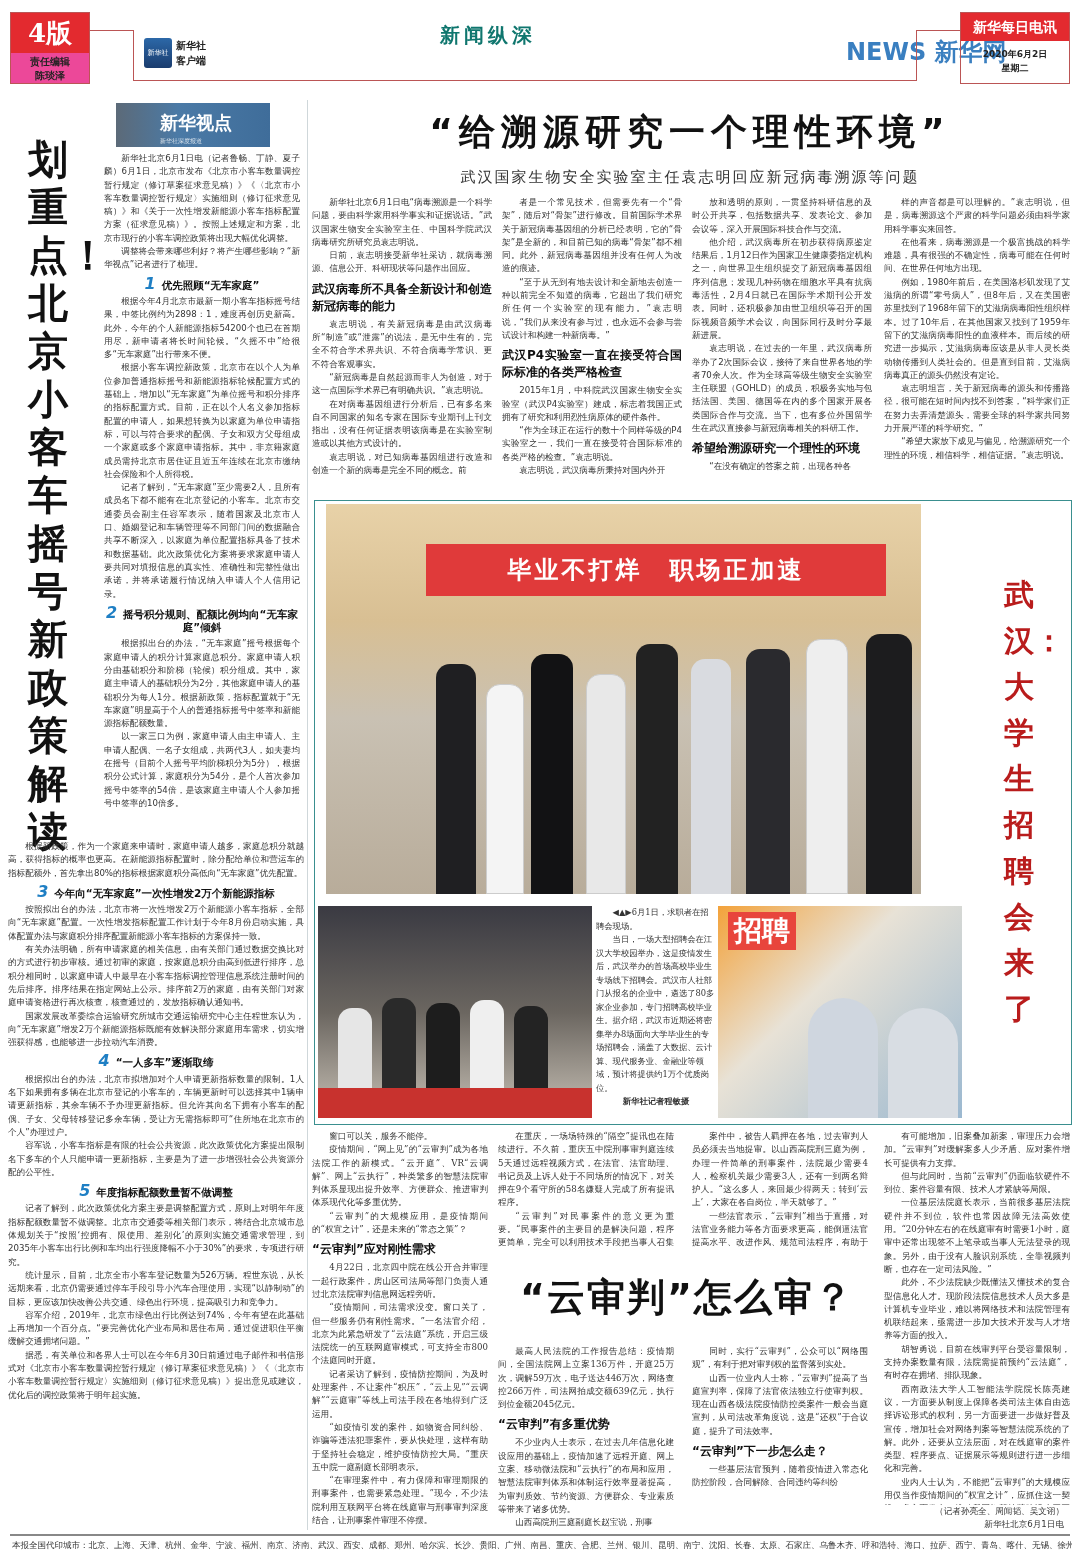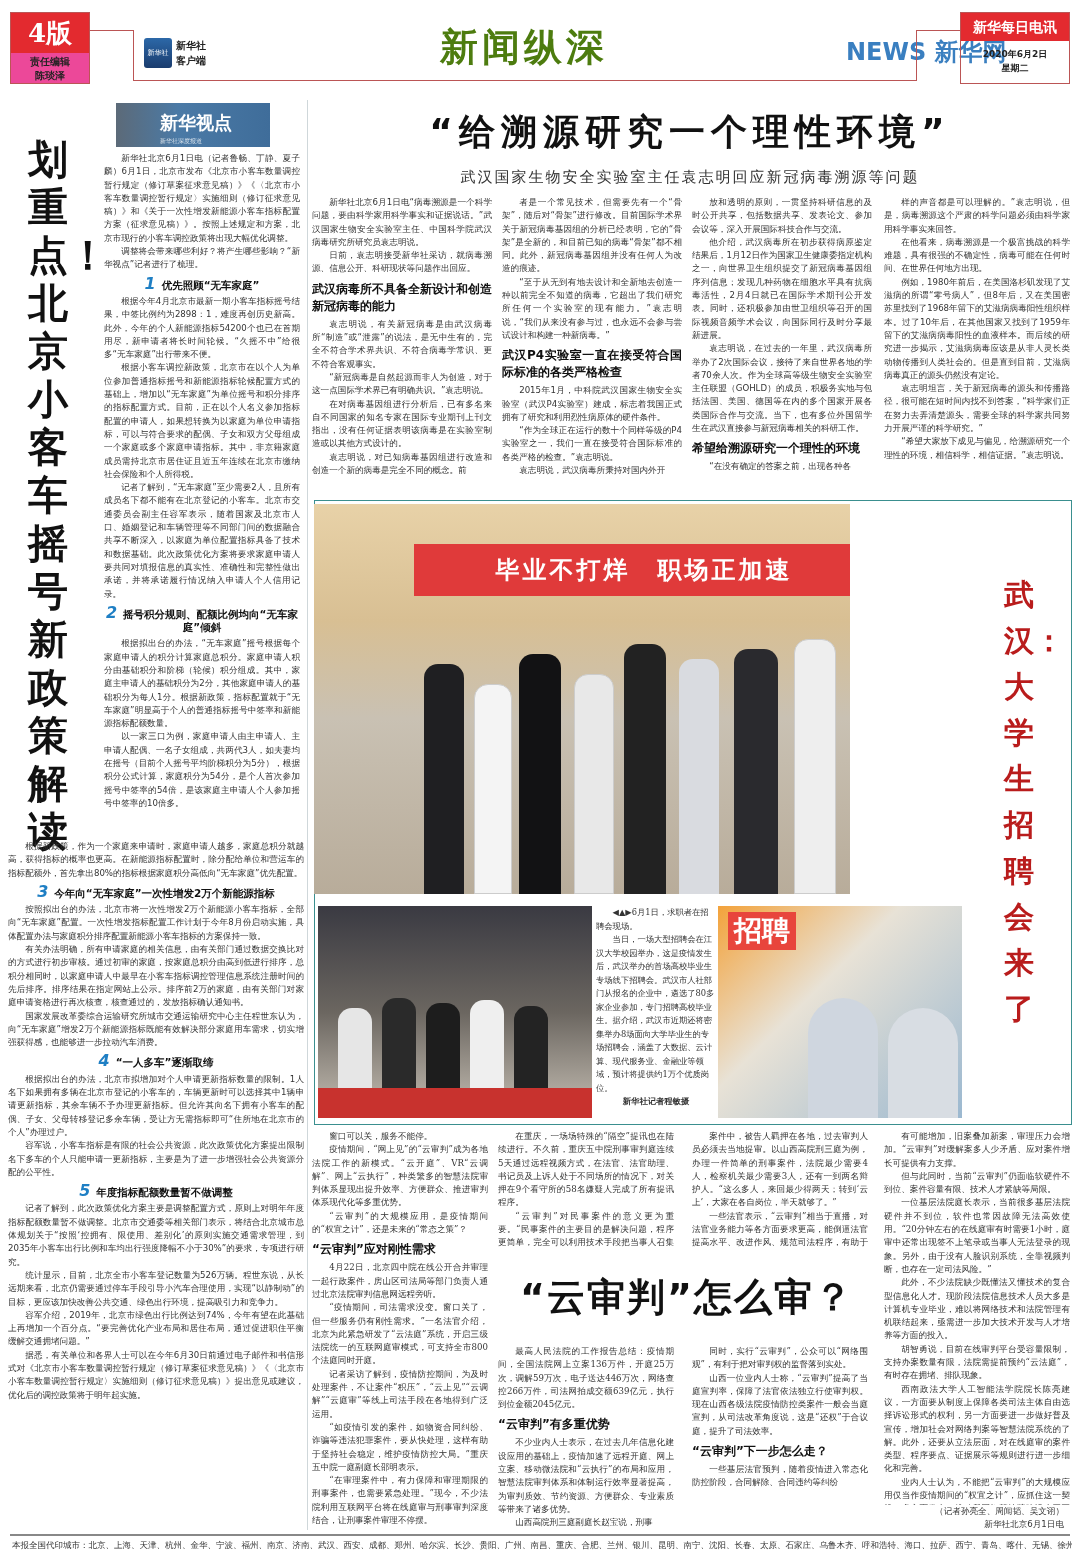--- a/index.html
+++ b/index.html
@@ -4,37 +4,37 @@
 <style>
 *{box-sizing:border-box;margin:0;padding:0}
 body{width:1080px;height:1564px;background:#fff;font-family:"DejaVu Serif",serif;color:#222;position:relative;overflow:hidden}
 .abs{position:absolute}
 .masthead-left{left:10px;top:12px;width:80px;height:72px;border:1px solid #b55;background:#ec4899}
 .masthead-left .num{height:40px;background:#e32a2f;color:#fff;font-size:26px;font-weight:bold;text-align:center;line-height:40px;font-family:"DejaVu Serif",serif}
 .masthead-left .ed{font-size:10px;text-align:center;line-height:14px;padding-top:2px;font-family:"DejaVu Sans",sans-serif;font-weight:bold}
 .redline{border-top:1px solid #b55}
 .app-logo{left:144px;top:38px;width:28px;height:30px;background:linear-gradient(#2c68a8,#1a3c6e);border-radius:3px;color:#fff;font-size:7px;text-align:center;line-height:30px}
 .app-name{left:176px;top:38px;font-size:10px;line-height:15px;font-family:"DejaVu Sans",sans-serif;font-weight:bold}
-.section-title{left:440px;top:22px;font-size:38px;color:#4d7c0f;font-weight:bold;letter-spacing:4px;font-family:"DejaVu Serif",serif}
+.section-title{left:440px;top:22px;font-size:20px;color:#0f766e;font-weight:bold;letter-spacing:4px;font-family:"DejaVu Serif",serif}
 .news-logo{left:846px;top:36px;font-size:24px;font-weight:bold;color:#3a7fc0;font-family:"DejaVu Sans",sans-serif}
 .masthead-right{left:960px;top:12px;width:110px;height:72px;border:1px solid #b55}
 .masthead-right .title{height:28px;background:#e32a2f;color:#fff;font-size:14px;font-weight:bold;text-align:center;line-height:28px}
 .masthead-right .date{font-size:9px;text-align:center;line-height:14px;padding-top:6px;font-family:"DejaVu Sans",sans-serif;font-weight:bold}
 .col-text{font-size:8.6px;line-height:13.3px;color:#333;text-align:justify;font-family:"DejaVu Sans",sans-serif}
 .col-text p{text-indent:2em}
 .subhead{font-weight:bold;font-size:12px;line-height:17px;color:#111;margin:5px 0 3px;font-family:"DejaVu Sans",sans-serif}
 .numhead{font-weight:bold;font-size:10.5px;color:#111;margin:5px 0 3px;font-family:"DejaVu Sans",sans-serif;text-align:center}
 .numhead .n{display:inline-block;color:#1f7fc4;font-size:16px;font-weight:bold;margin-right:6px;font-style:italic}
 .vtitle{left:28px;top:135px;width:60px;font-size:40px;font-weight:bold;line-height:48px;text-align:left;font-family:"DejaVu Sans",sans-serif;color:#111}
 .banner{left:116px;top:103px;width:154px;height:44px;background:linear-gradient(90deg,#5c6a78 0%,#4b7aa6 40%,#3f6d9a 100%);color:#fff;font-size:18px;font-weight:bold;padding:8px 0 0 44px;font-family:"DejaVu Sans",sans-serif}
 .banner small{display:block;font-size:6px;margin-top:2px;font-weight:normal;opacity:.8}
 .headline{left:330px;top:108px;width:720px;text-align:center;font-size:36px;font-weight:bold;letter-spacing:6px;color:#111;font-family:"DejaVu Sans",sans-serif}
 .subline{left:330px;top:168px;width:720px;text-align:center;font-size:15px;letter-spacing:2px;color:#333}
 .photo-frame{left:314px;top:500px;width:758px;height:625px;border:1px solid #3a8f8f}
-.photo-main{left:314px;top:504px;width:536px;height:390px;background:linear-gradient(180deg,#e8d2a8 0%,#d8bf93 30%,#c9c1b3 55%,#b8ac9a 100%);overflow:hidden}
+.photo-main{left:326px;top:504px;width:595px;height:390px;background:linear-gradient(180deg,#e8d2a8 0%,#d8bf93 30%,#c9c1b3 55%,#b8ac9a 100%);overflow:hidden}
 .photo-banner{position:absolute;left:100px;top:40px;width:460px;height:52px;background:#e03a3a;color:#fff;font-size:24px;font-weight:bold;text-align:center;line-height:52px;letter-spacing:3px;font-family:"DejaVu Sans",sans-serif}
 .person{position:absolute;bottom:0;border-radius:14px 14px 0 0}
 .photo-left{left:318px;top:906px;width:274px;height:212px;background:linear-gradient(180deg,#3a3a42 0%,#6b6660 50%,#c7c0b5 100%);overflow:hidden}
 .photo-right{left:718px;top:906px;width:244px;height:212px;background:linear-gradient(135deg,#f3a23a 0%,#e8e2d6 40%,#9bb8d0 100%);overflow:hidden}
 .photo-right .sign{position:absolute;left:10px;top:6px;font-size:28px;color:#fff;font-weight:bold;background:#e8453c;padding:0 6px;font-family:"DejaVu Sans",sans-serif}
 .caption{left:596px;top:906px;width:120px;font-size:8.3px;line-height:13.5px;color:#333}
 .caption p{text-indent:2em}
 .vside{left:1004px;top:572px;width:30px;font-size:30px;line-height:46px;text-align:center;font-weight:bold;color:#b91c1c}
 .bigq{left:520px;top:1272px;font-size:38px;font-weight:bold;letter-spacing:2px;color:#111;font-family:"DejaVu Sans",sans-serif}
 .footer-line{left:10px;top:1534px;width:1060px;border-top:2px solid #888}

